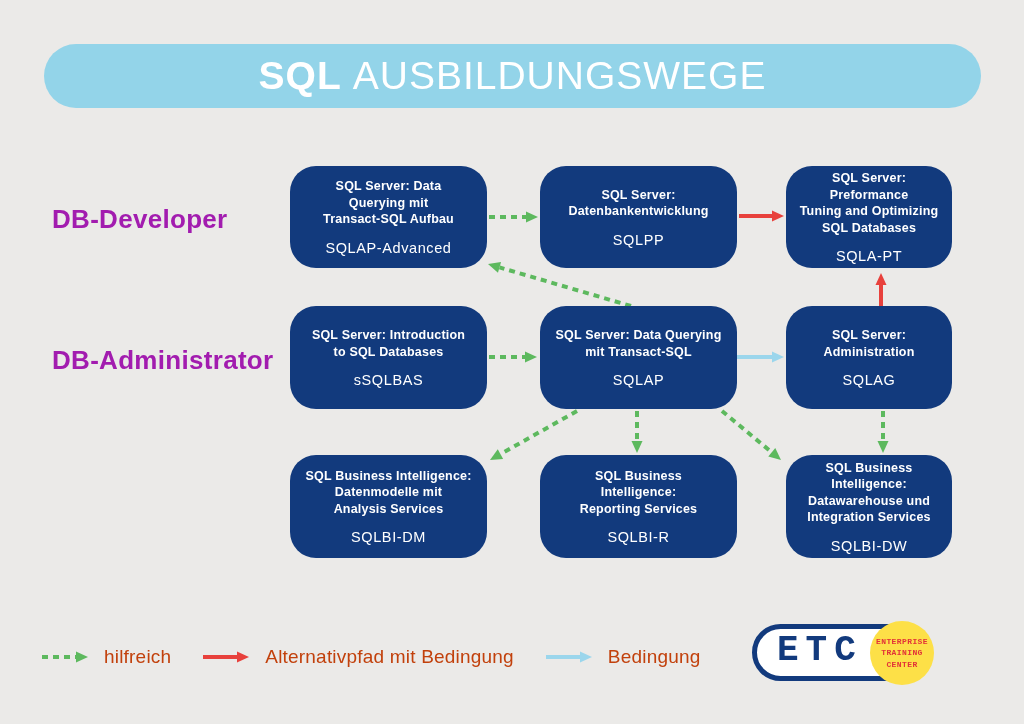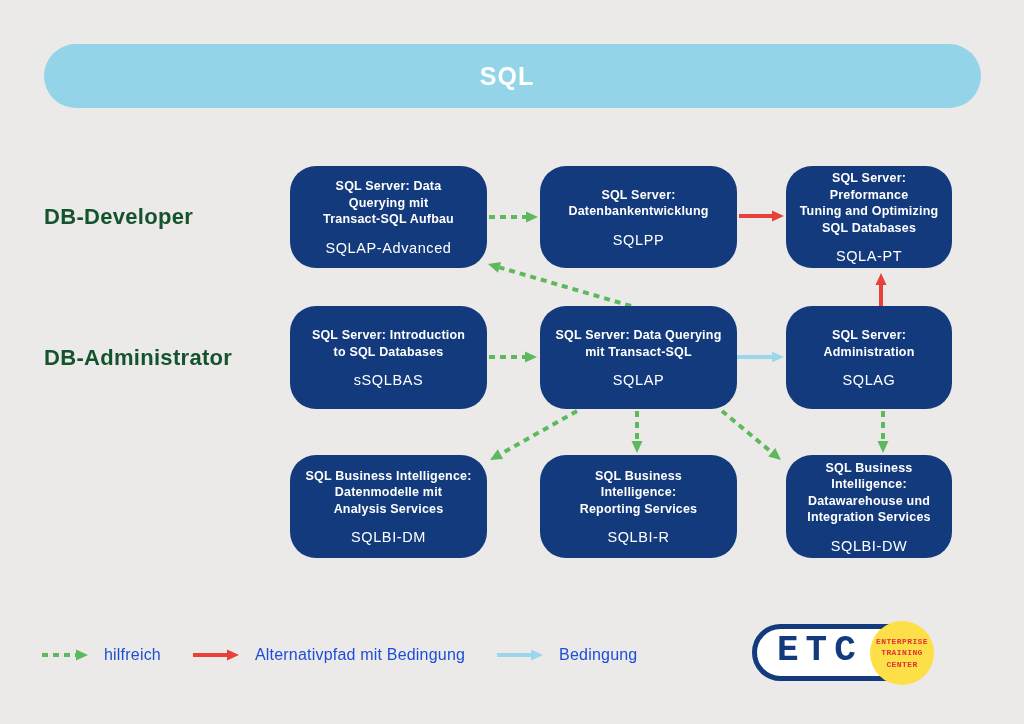--- a/index.html
+++ b/index.html
@@ -3,56 +3,57 @@
 <meta charset="utf-8">
 <style>
   html,body{margin:0;padding:0;}
   .stage{
     position:relative;width:1024px;height:724px;background:#ebeae8;
     font-family:"Liberation Sans",sans-serif;overflow:hidden;
   }
   .banner{
     position:absolute;left:44px;top:44px;width:937px;height:64px;
     background:#93d4e9;border-radius:32px;display:flex;align-items:center;justify-content:center;
-    color:#ffffff;font-size:25px;letter-spacing:1px;
+    color:#ffffff;font-size:39px;letter-spacing:1px;
   }
   .banner .b{font-weight:800;margin-right:11px;}
   .banner .r{font-weight:400;}
-  .row-label{position:absolute;left:44px;font-weight:800;font-size:22px;color:#14532d;letter-spacing:.3px;}
+  .row-label{position:absolute;left:52px;font-weight:800;font-size:26px;color:#a21caf;letter-spacing:.3px;}
   #rl1{top:204px}#rl2{top:345px}#rl3{top:495px}
   .box{
     position:absolute;background:#123a7d;border-radius:26px;color:#fff;
     display:flex;flex-direction:column;align-items:center;justify-content:center;
     text-align:center;padding:0 10px;box-sizing:border-box;
   }
   .box .t{font-weight:700;font-size:12.5px;line-height:1.32;white-space:pre-line;letter-spacing:.2px;}
   .box .c{font-weight:400;font-size:14.5px;margin-top:12px;letter-spacing:.6px;}
   .c1{left:290px;width:197px}.c2{left:540px;width:197px}.c3{left:786px;width:166px}
   .r1{top:166px;height:102px}.r2{top:306px;height:103px}.r3{top:455px;height:103px}
   .overlay{position:absolute;left:0;top:0;width:1024px;height:724px;pointer-events:none;}
   .legend{position:absolute;left:40px;top:646px;display:flex;align-items:center;gap:30px;}
   .legend-item{display:flex;align-items:center;gap:12px;}
-  .legend-label{font-size:16px;color:#1d4ed8;letter-spacing:.2px;}
+  .legend-label{font-size:19px;color:#c2410c;letter-spacing:.2px;}
   .legend-swatch{display:block;}
   .logo{position:absolute;left:752px;top:621px;width:182px;height:64px;font-family:Liberation Mono, monospace;}
   .logo-pill{position:absolute;left:0;top:3px;width:172px;height:57px;border:5px solid #123a7d;
     border-radius:34px;background:#ffffff;box-sizing:border-box;}
   .logo-etc{position:absolute;left:25px;top:31px;transform:translateY(-54%);
     font-size:36px;font-weight:800;color:#123a7d;letter-spacing:7px;}
   .logo-circle{position:absolute;right:0;top:0;width:64px;height:64px;background:#fde047;border-radius:50%;
     display:flex;flex-direction:column;align-items:center;justify-content:center;}
   .logo-circle .cl{color:#e23238;font-weight:700;font-size:8px;line-height:1.4;letter-spacing:.4px;}
 </style>
 </head>
 <body>
 
 <div class="stage">
 
   <div class="banner">
     <span class="b">SQL</span>
+    <span class="r">AUSBILDUNGSWEGE</span>
   </div>
 
   <div class="row-label" id="rl1">DB-Developer</div>
   <div class="row-label" id="rl2">DB-Administrator</div>
 
   <svg class="overlay" viewBox="0 0 1024 724">
       <line x1="489" y1="217" x2="526" y2="217" stroke="#5db95e" stroke-width="4" stroke-dasharray="6 5"></line>
       <polygon points="538,217 526,222.5 526,211.5" fill="#5db95e"></polygon>
       <line x1="739" y1="216" x2="772" y2="216" stroke="#e8413c" stroke-width="4"></line>
       <polygon points="784,216 772,221.5 772,210.5" fill="#e8413c"></polygon>

